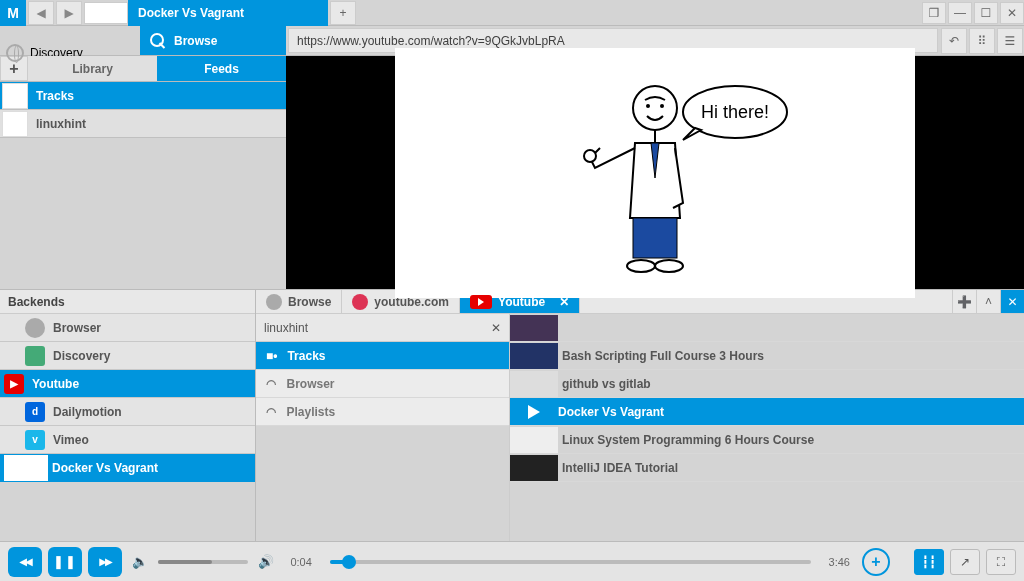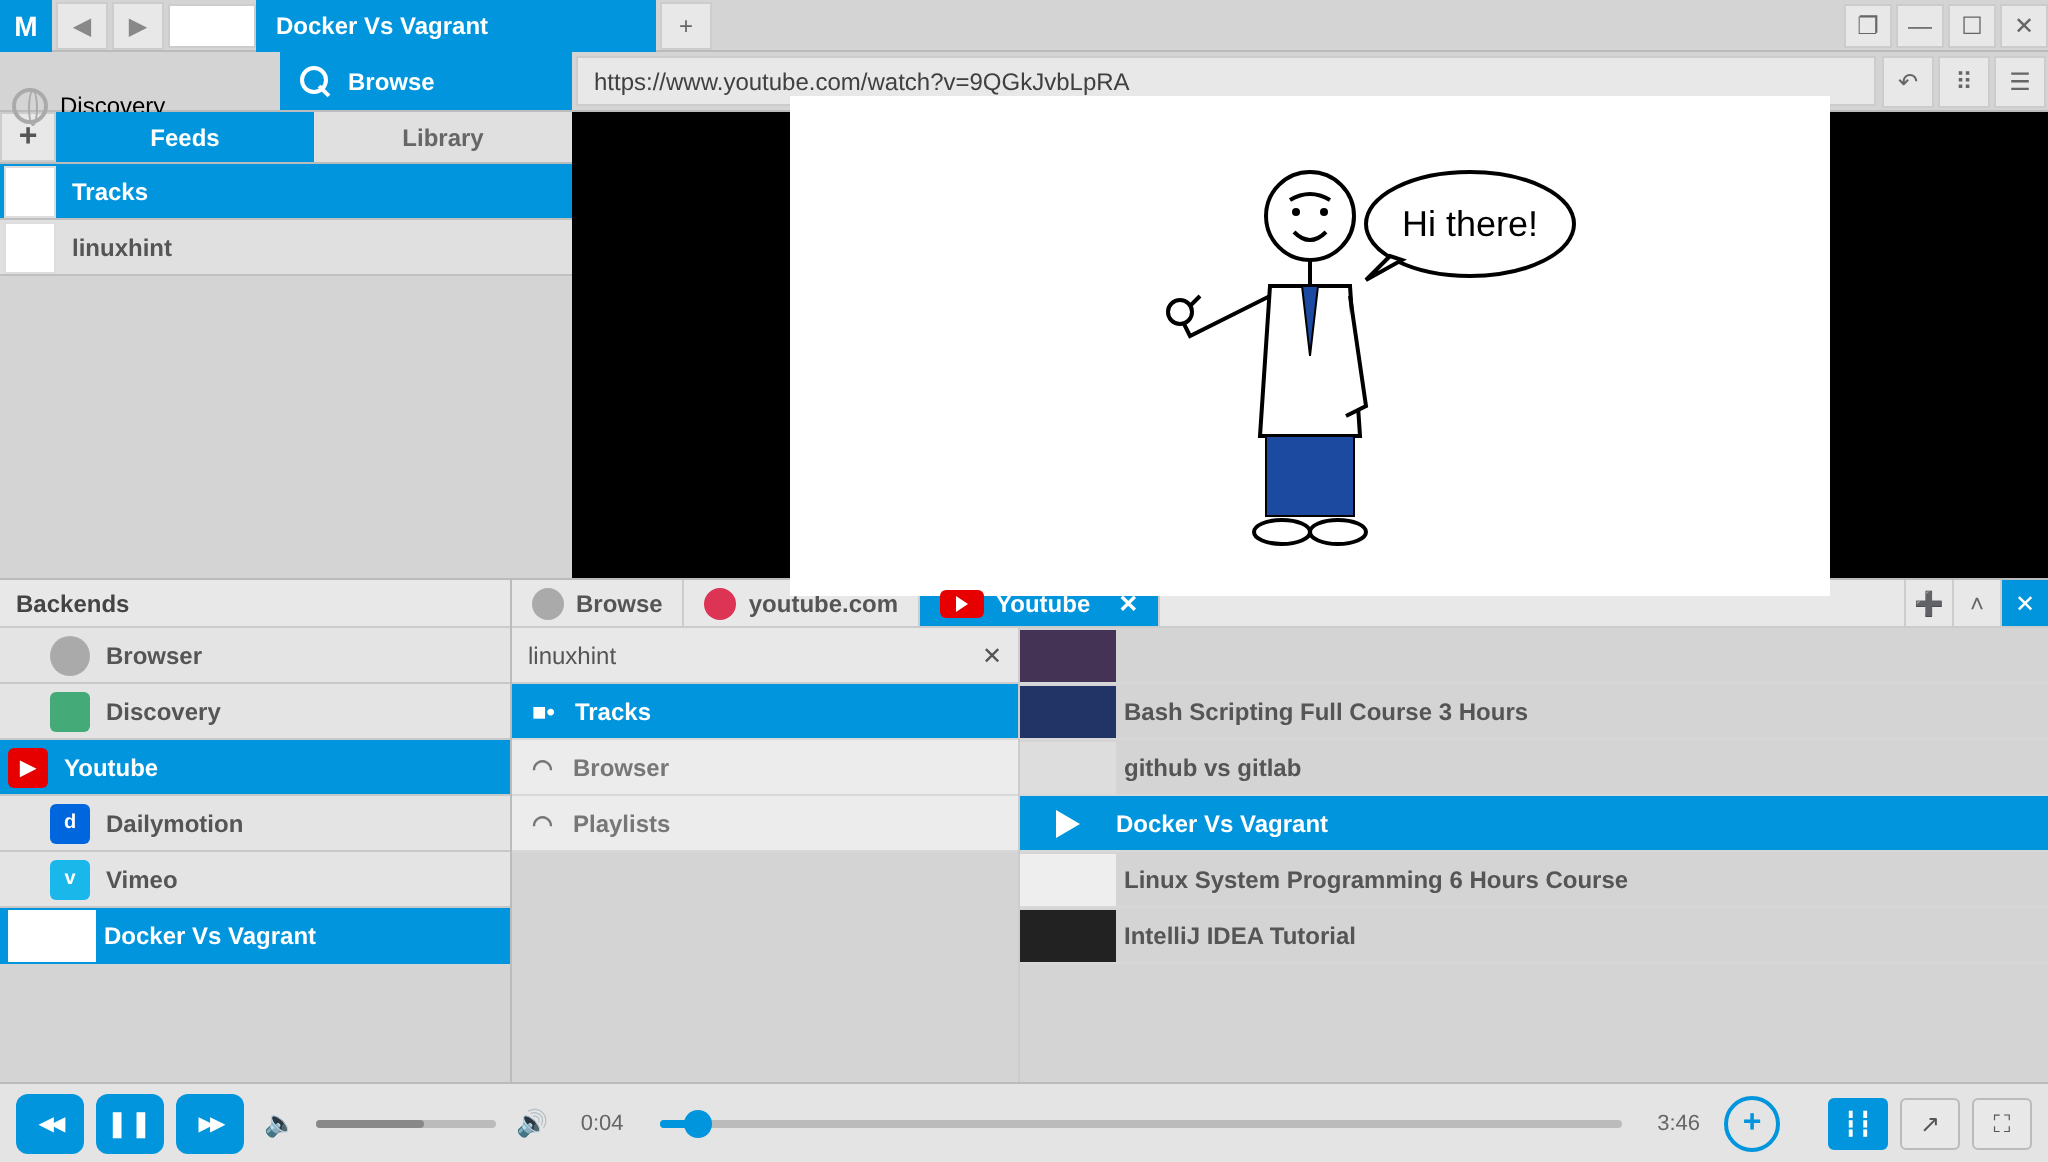--- a/index.html
+++ b/index.html
@@ -126,22 +126,22 @@
     <div class="url">https://www.youtube.com/watch?v=9QGkJvbLpRA</div>
     <div class="tb">↶</div>
     <div class="tb">⠿</div>
     <div class="tb">☰</div>
   </div>
 
   <div class="midrow">
     <div class="leftcol">
       <div class="feedtabs">
         <div class="plus">+</div>
+        <div class="ft inactive">Library</div>
         <div class="ft active">Feeds</div>
-        <div class="ft inactive">Library</div>
       </div>
       <div class="feedlist">
         <div class="feeditem active">
           <div class="ico"></div>
           <span class="lbl">Tracks</span>
         </div>
         <div class="feeditem inactive">
           <div class="ico"></div>
           <span class="lbl">linuxhint</span>
         </div>

